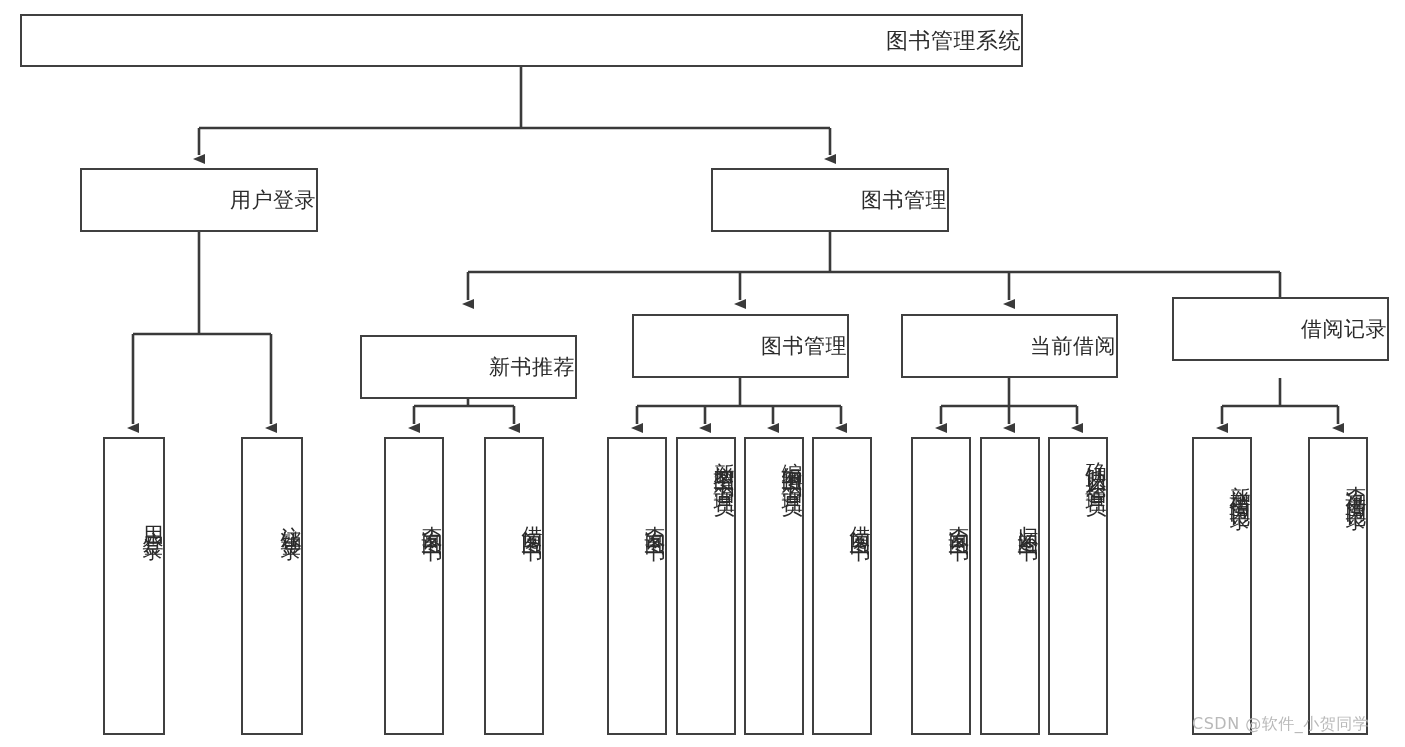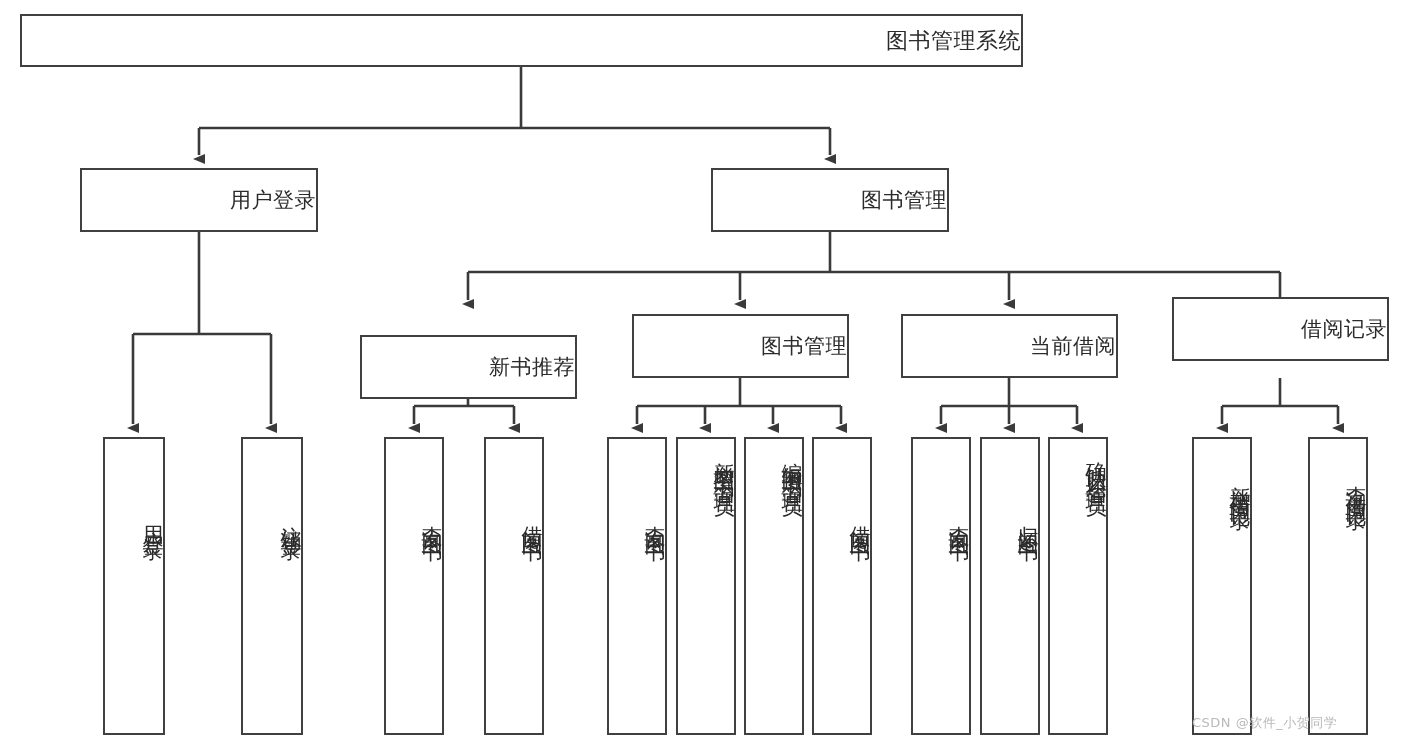--- a/index.html
+++ b/index.html
@@ -56,21 +56,21 @@
     writing-mode: vertical-rl;
     text-orientation: upright;
     font-size: 21px;
     line-height: 1.0;
     letter-spacing: 5px;
     white-space: nowrap;
     max-height: 100%;
   }
   .watermark {
     position: absolute;
-    font-size: 13px;
+    font-size: 16px;
     color: #b9b9b9;
     white-space: nowrap;
     letter-spacing: 0.5px;
     user-select: none;
   }
 </style>
 </head>
 <body>
 
 <div id="canvas">

